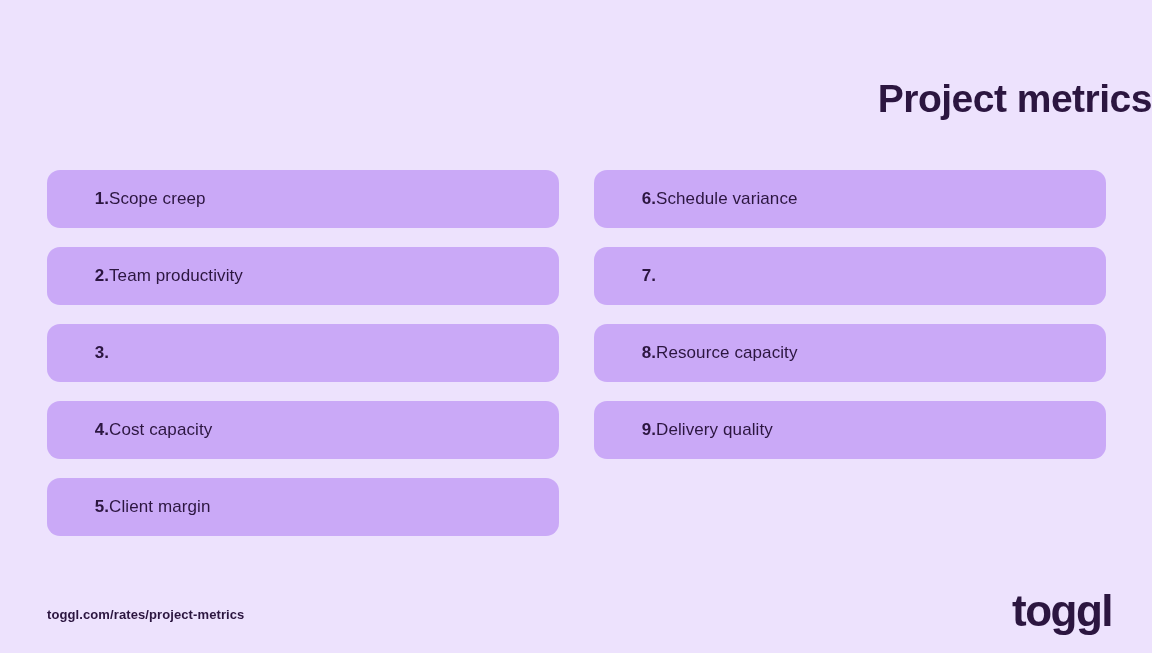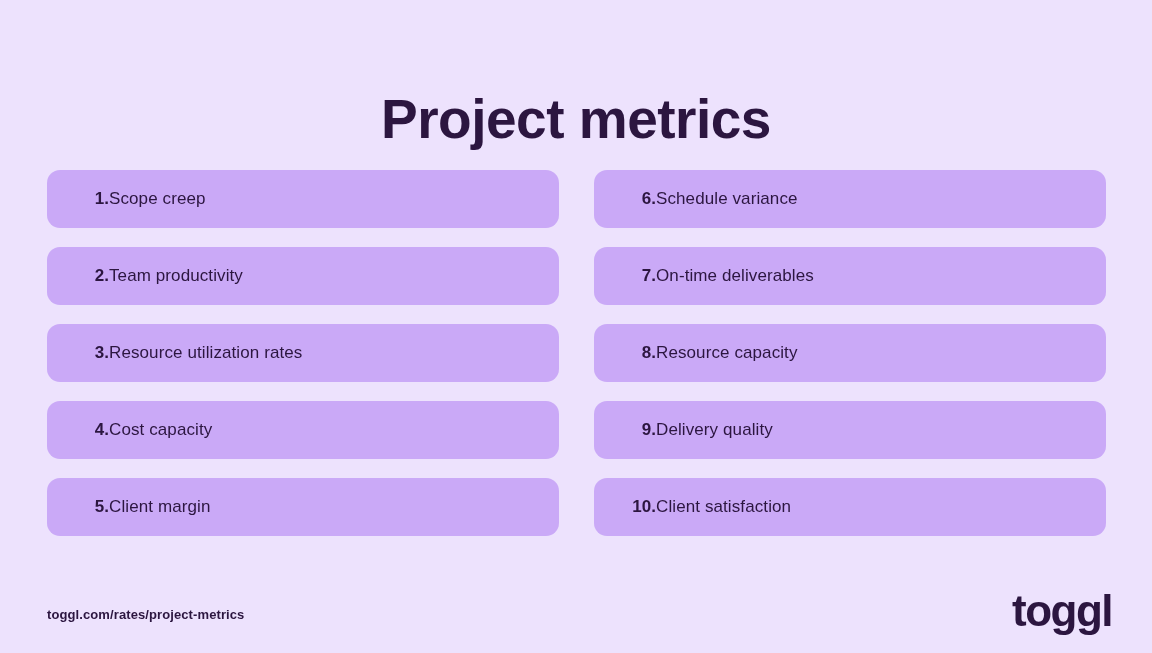--- a/index.html
+++ b/index.html
@@ -20,22 +20,22 @@
     height: 653px;
     background: #ede2fd;
     box-sizing: border-box;
   }
 
   .page-title {
     position: absolute;
     top: 52px;
     left: 0;
     width: 1152px;
-    text-align: center;
-    font-size: 55px;
+    text-align: right;
+    font-size: 39px;
     font-weight: 700;
     letter-spacing: -0.5px;
     color: #2c1640;
     line-height: 1.1;
   }
 
   .metrics-grid {
     position: absolute;
     top: 170px;
     left: 47px;
@@ -120,26 +120,24 @@
       <span class="metric-label">Schedule variance</span>
     </div>
 
     <div class="metric-card">
       <span class="metric-number">2.</span>
       <span class="metric-label">Team productivity</span>
     </div>
 
     <div class="metric-card">
       <span class="metric-number">7.</span>
-      <span class="metric-label">On-time deliverables</span>
     </div>
 
     <div class="metric-card">
       <span class="metric-number">3.</span>
-      <span class="metric-label">Resource utilization rates</span>
     </div>
 
     <div class="metric-card">
       <span class="metric-number">8.</span>
       <span class="metric-label">Resource capacity</span>
     </div>
 
     <div class="metric-card">
       <span class="metric-number">4.</span>
       <span class="metric-label">Cost capacity</span>
@@ -148,24 +146,20 @@
     <div class="metric-card">
       <span class="metric-number">9.</span>
       <span class="metric-label">Delivery quality</span>
     </div>
 
     <div class="metric-card">
       <span class="metric-number">5.</span>
       <span class="metric-label">Client margin</span>
     </div>
 
-    <div class="metric-card">
-      <span class="metric-number">10.</span>
-      <span class="metric-label">Client satisfaction</span>
-    </div>
 
   </div>
 
   <div class="footer-url">toggl.com/rates/project-metrics</div>
 
   <div class="brand-logo">
     <span class="brand-logo-text">toggl</span>
   </div>
 
 </div>

